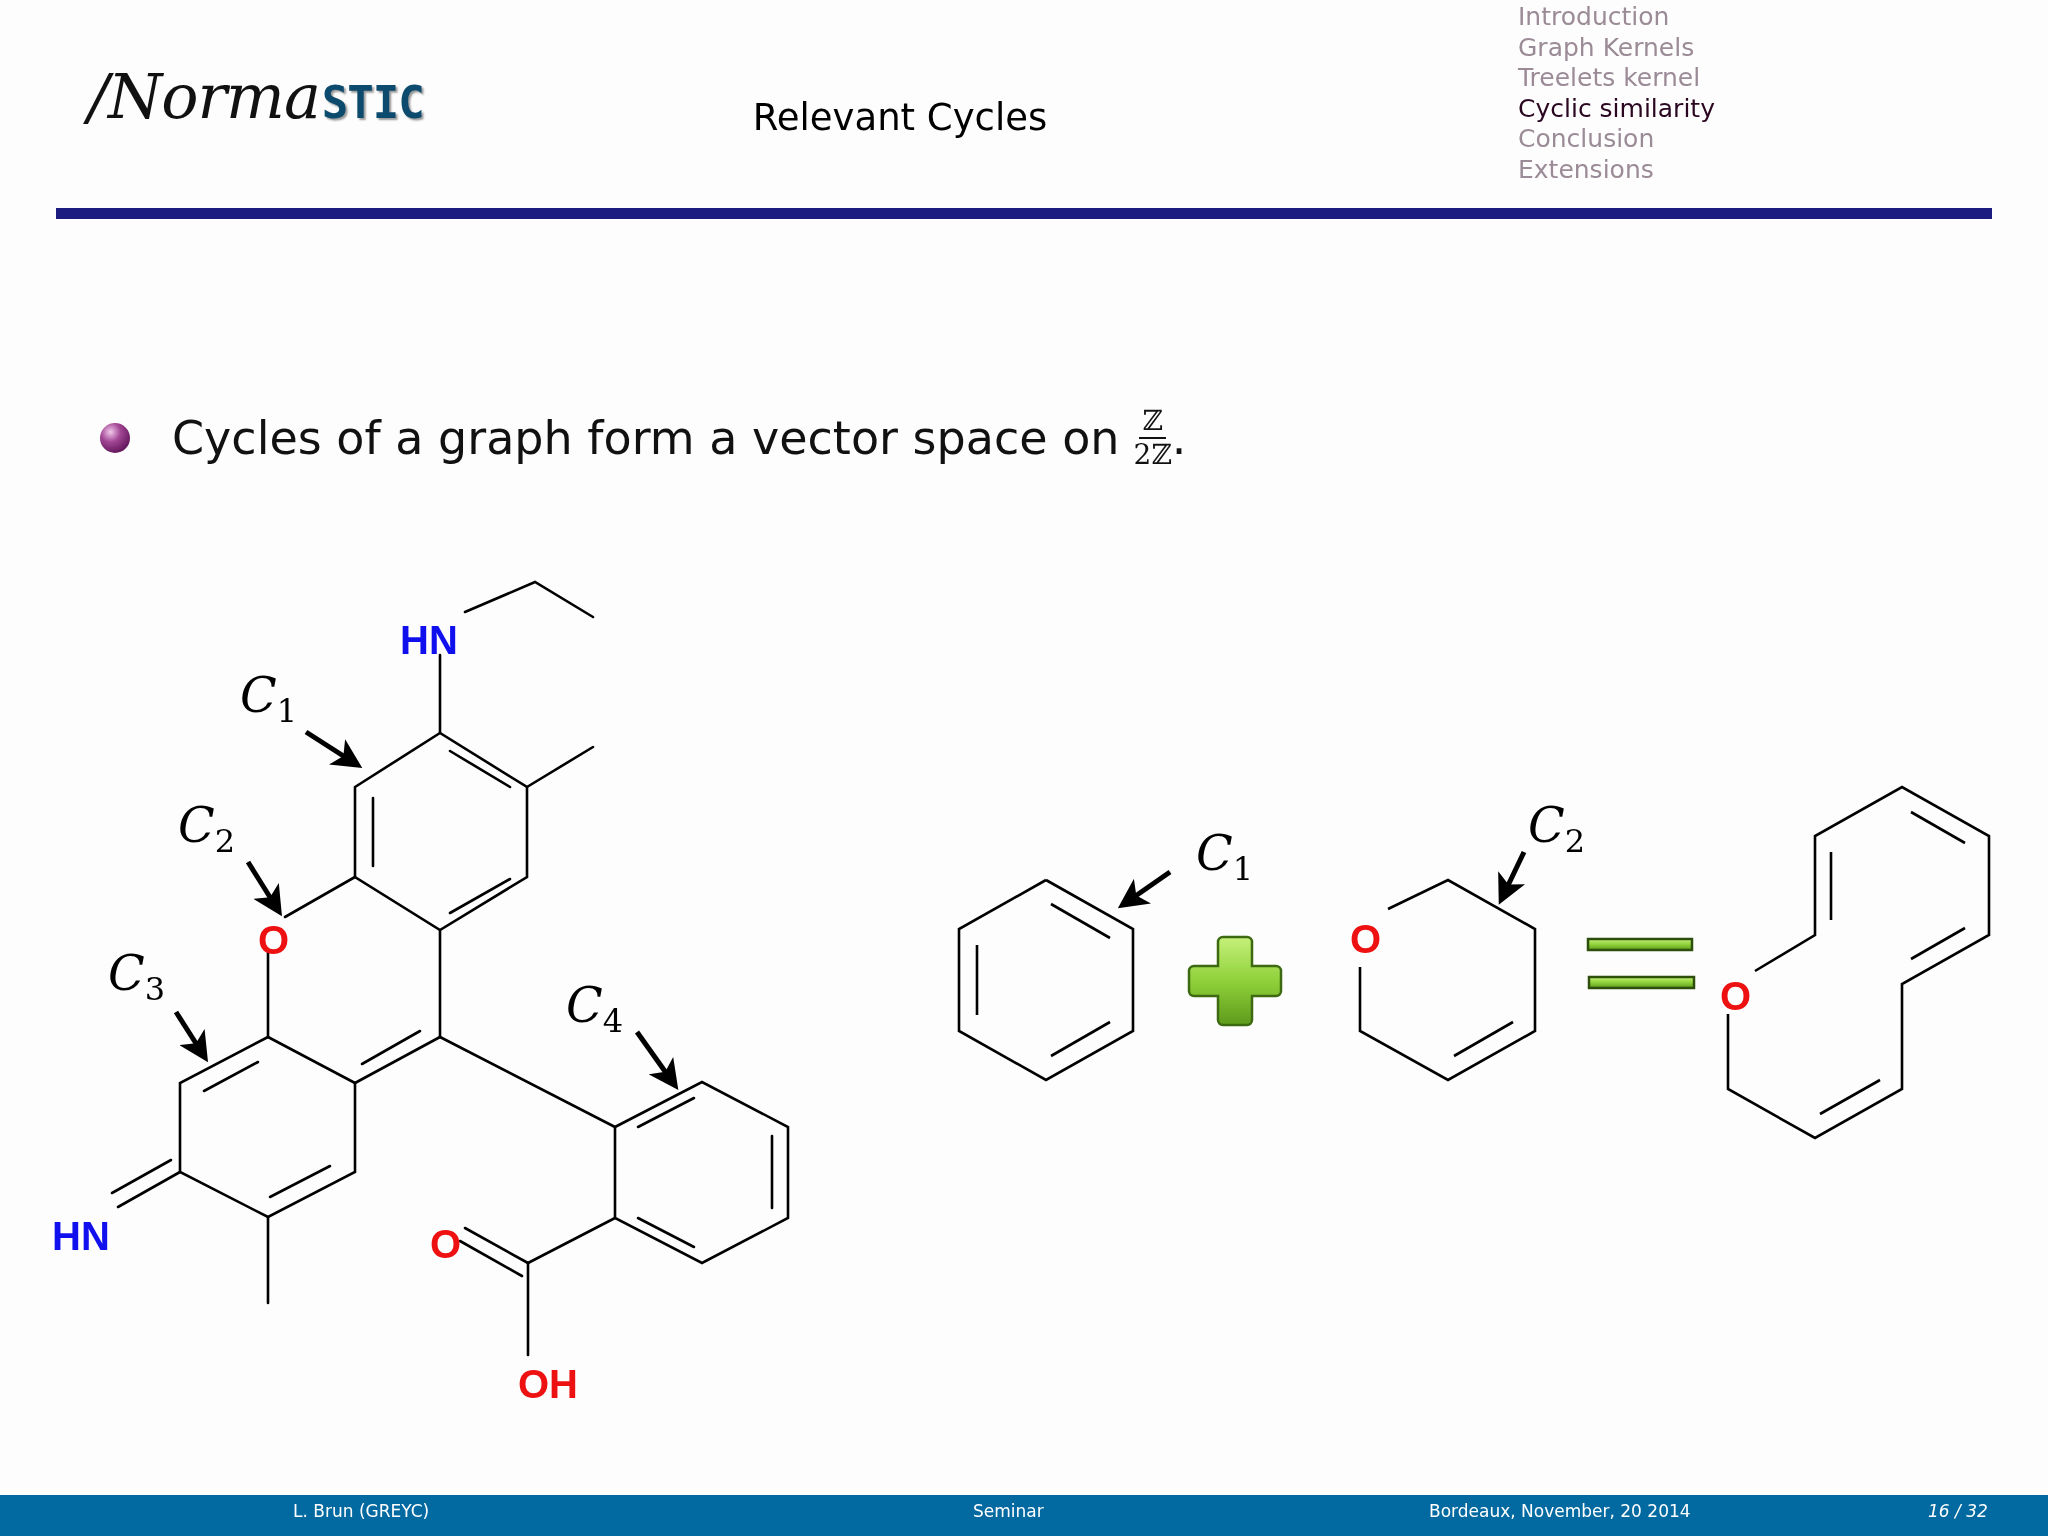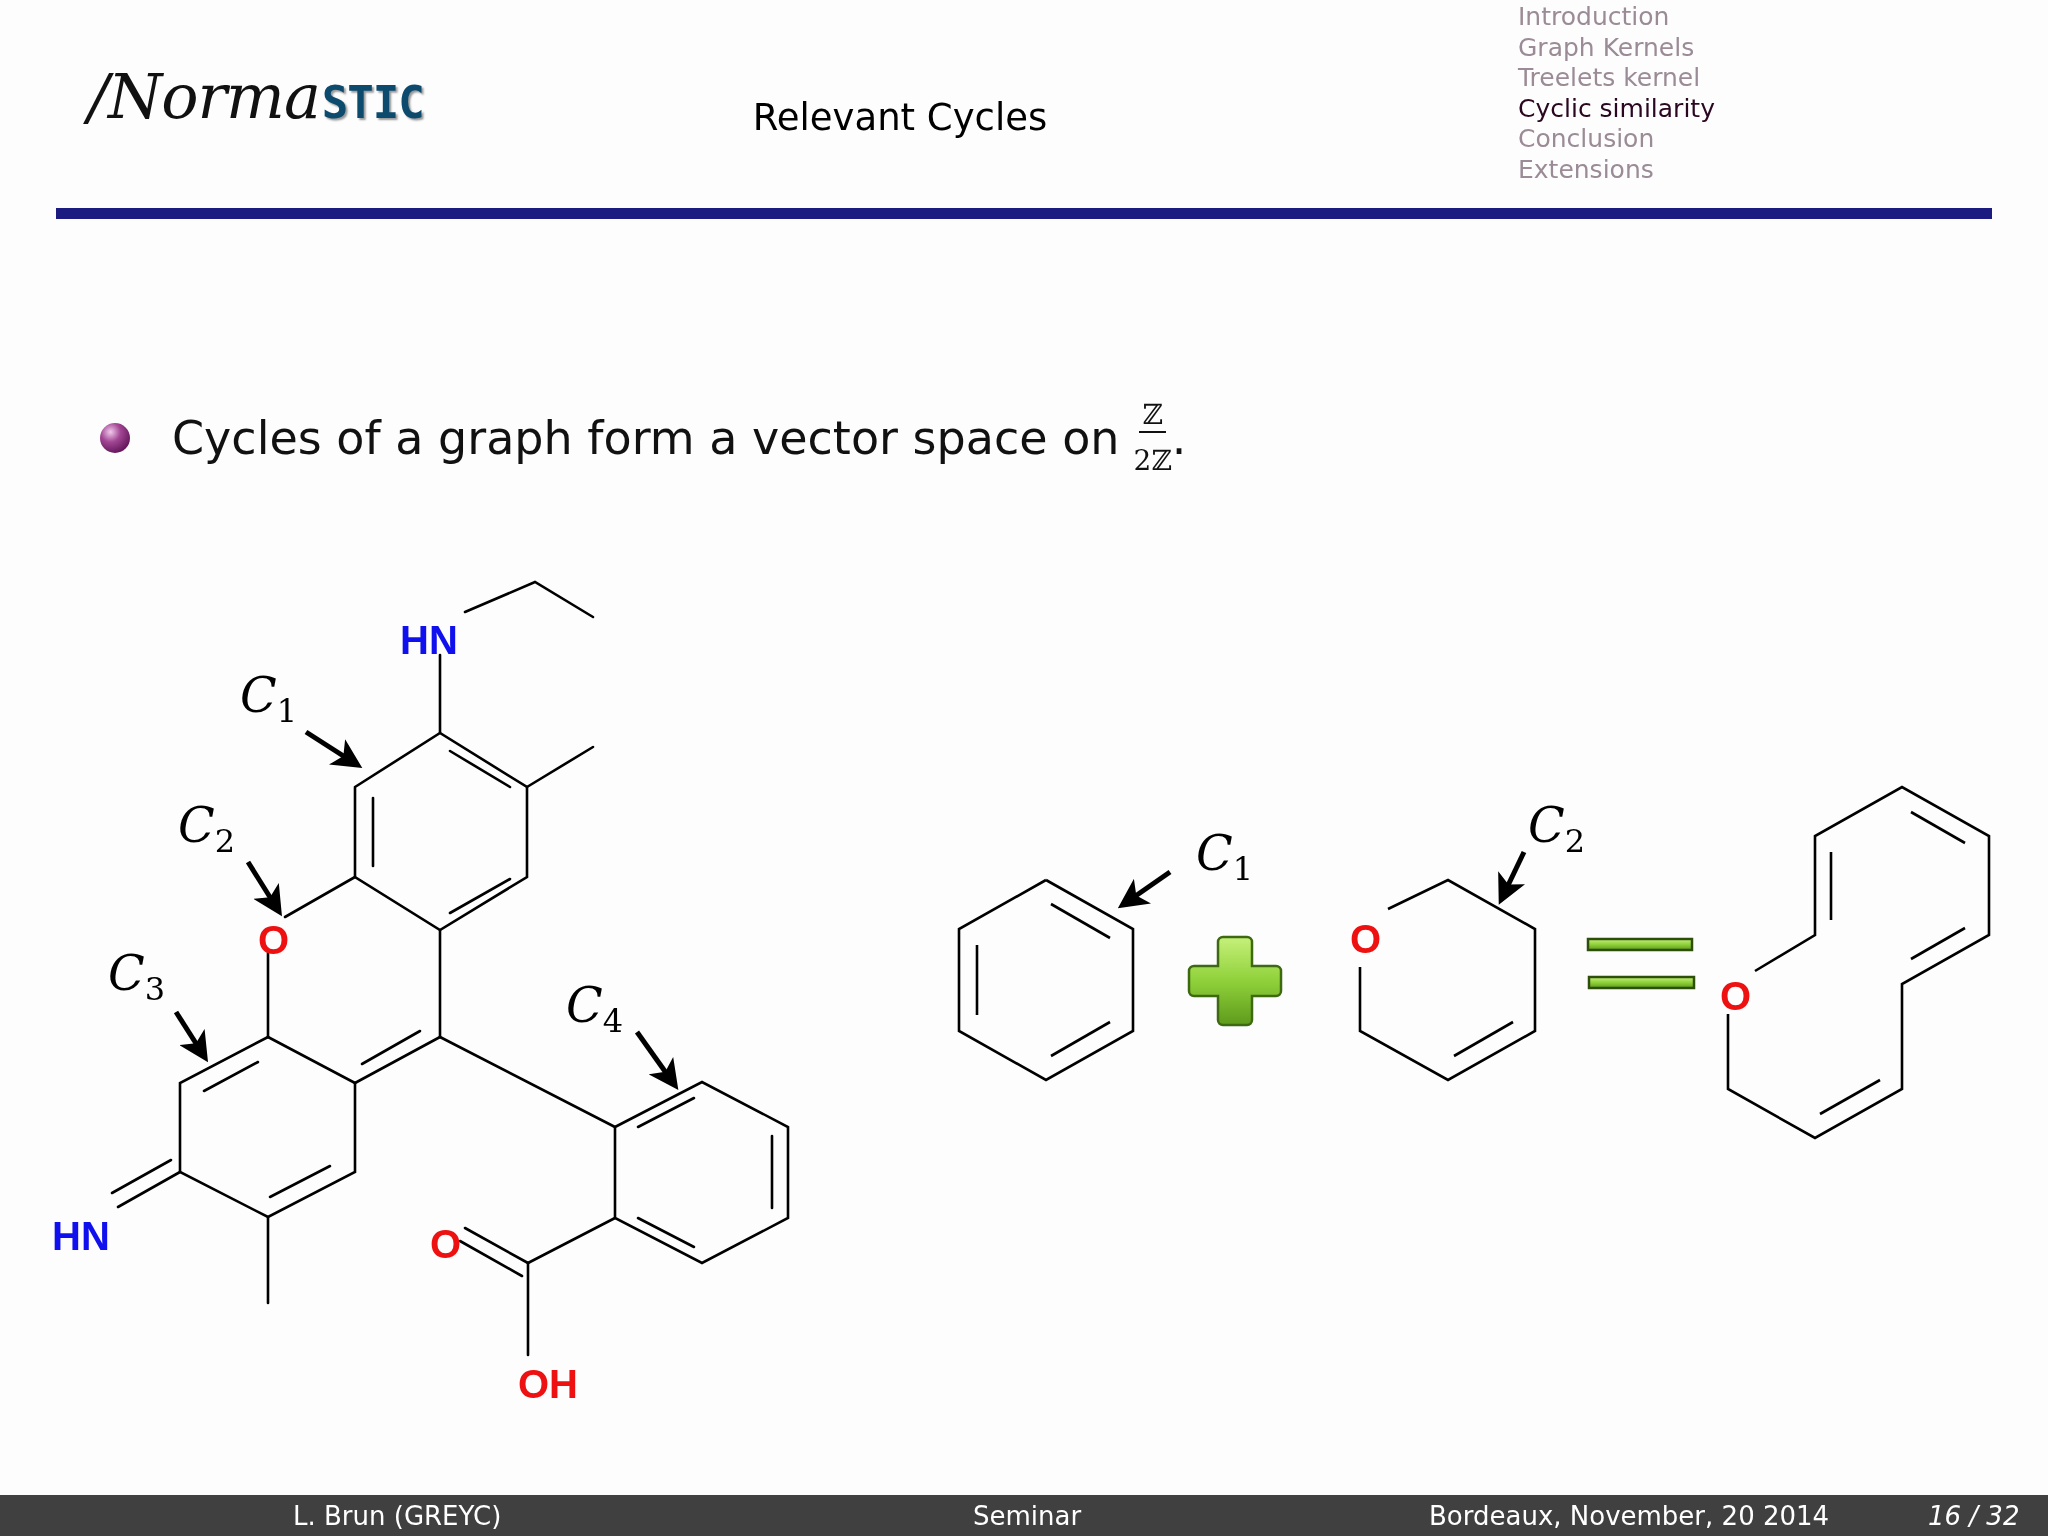--- a/index.html
+++ b/index.html
@@ -10,23 +10,23 @@
   .title { position:absolute; left:0; width:1800px; top:96px; text-align:center; font-family:"DejaVu Sans", sans-serif; font-size:37px; color:#000000; }
   .toc { position:absolute; left:1518px; top:2px; font-family:"DejaVu Sans", sans-serif; font-size:25px; line-height:30.5px; }
   .toc div { color:#9b8b96; }
   .toc div.active { color:#2a0620; }
   .topbar { position:absolute; left:56px; top:208px; width:1936px; height:11px; background:#1c1c80; }
   .bullets { position:absolute; left:100px; top:396px; font-family:"DejaVu Sans", sans-serif; font-size:46px; color:#111; }
   .bullet { display:flex; align-items:center; height:84px; }
   .ball { width:30px; height:30px; border-radius:50%; background:radial-gradient(circle at 35% 30%, #f2c9ec 0%, #a24694 35%, #5d1256 80%, #3a0a36 100%); margin-right:42px; flex-shrink:0; }
   .frac { display:inline-flex; flex-direction:column; align-items:center; font-family:"DejaVu Serif", serif; font-size:28px; line-height:1; margin-left:14px; vertical-align:middle; }
   .frac .num { border-bottom:2px solid #111; padding:0 3px 2px; }
-  .frac .den { padding-top:14px; }
+  .frac .den { padding-top:2px; }
   svg.chem { position:absolute; left:0; top:0; }
-  .footer { position:absolute; left:0; top:1495px; width:2048px; height:41px; background:#404040; color:#fff; font-family:"DejaVu Sans", sans-serif; font-size:26px; }
+  .footer { position:absolute; left:0; top:1495px; width:2048px; height:41px; background:#0369a1; color:#fff; font-family:"DejaVu Sans", sans-serif; font-size:17px; }
   .footer span { position:absolute; top:6px; }
 </style>
 </head>
 <body>
 
 <div class="logo">
   <span class="logo-script">/Norma</span>
   <span class="logo-block">STIC</span>
 </div>
 

